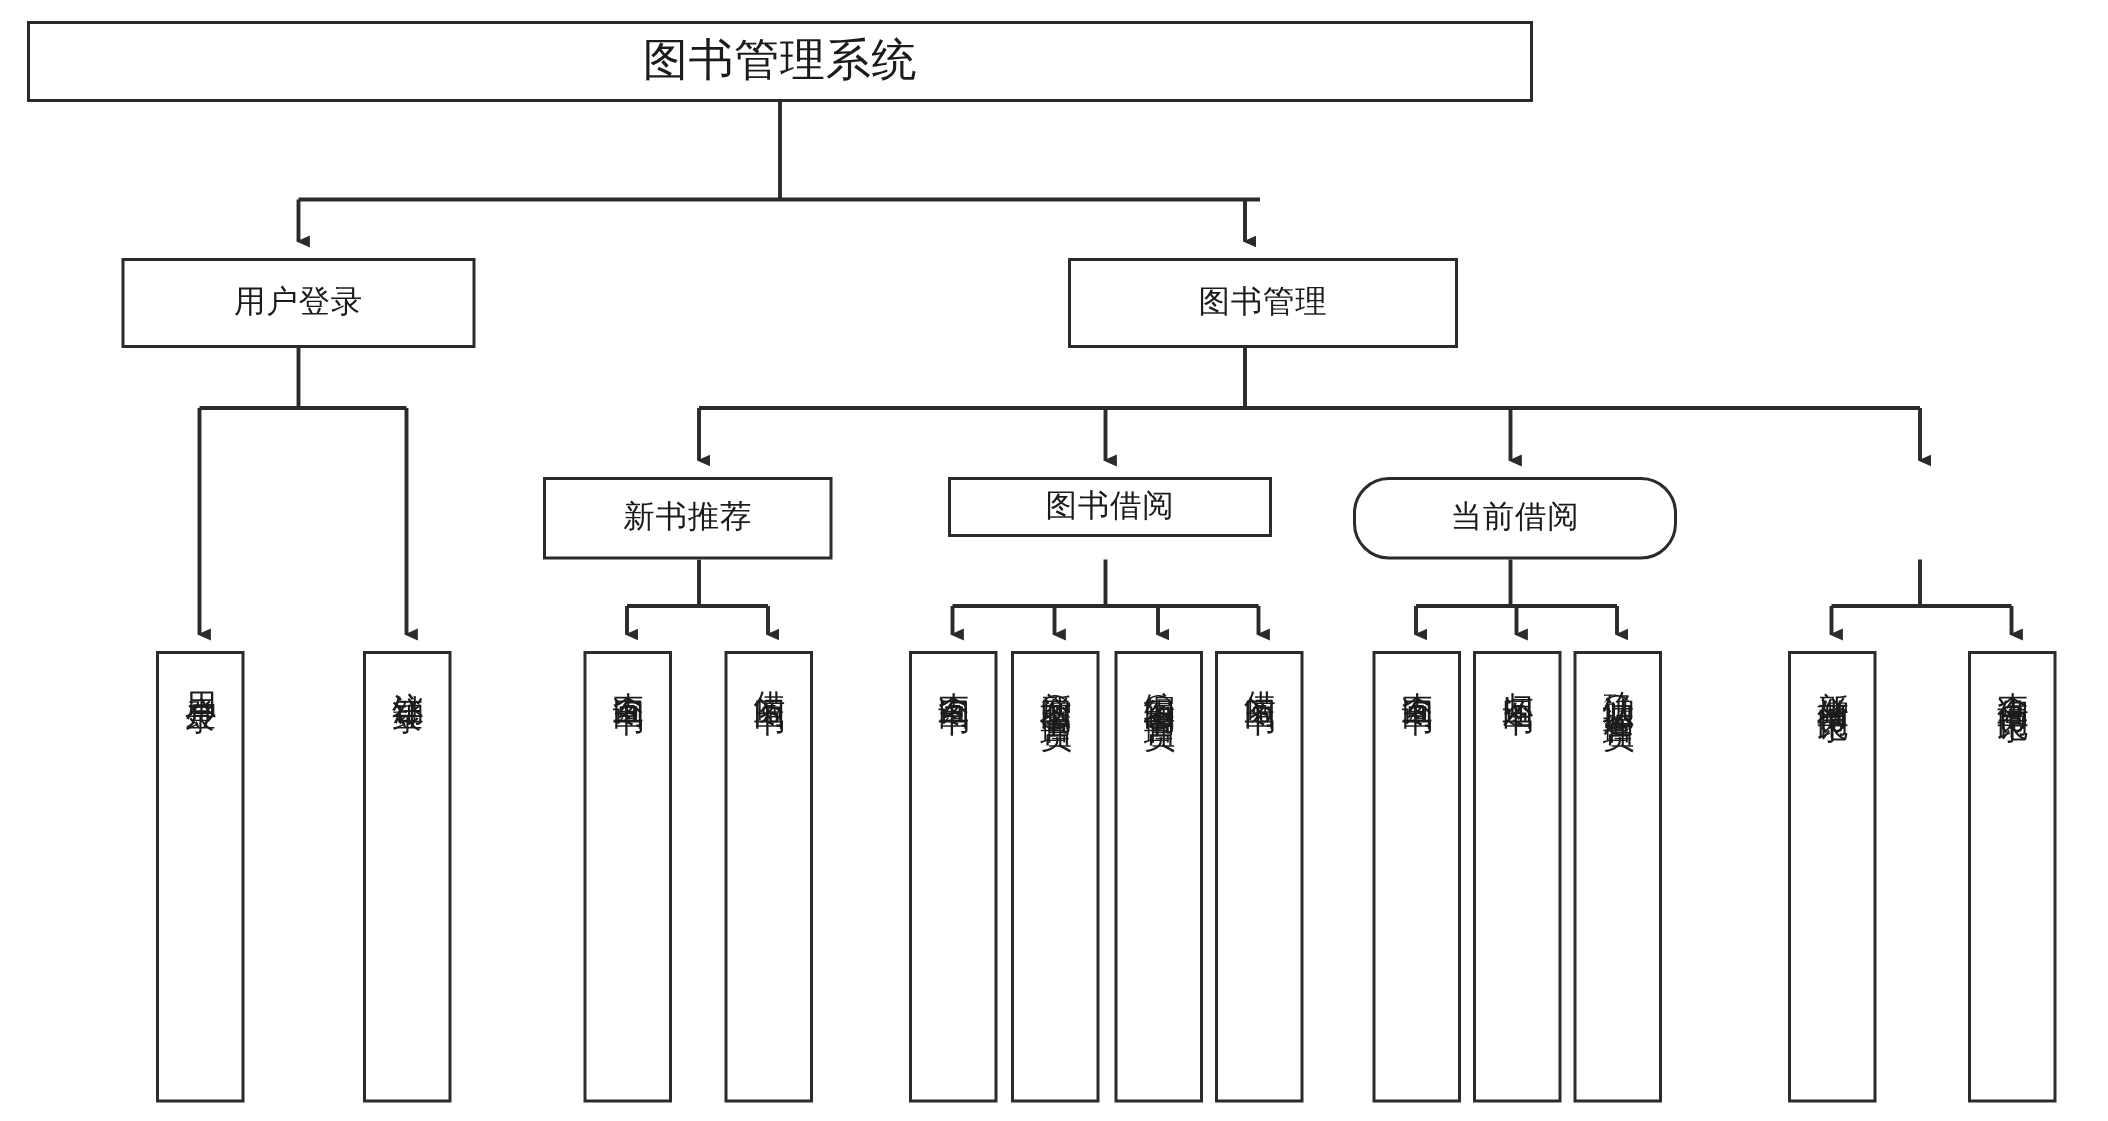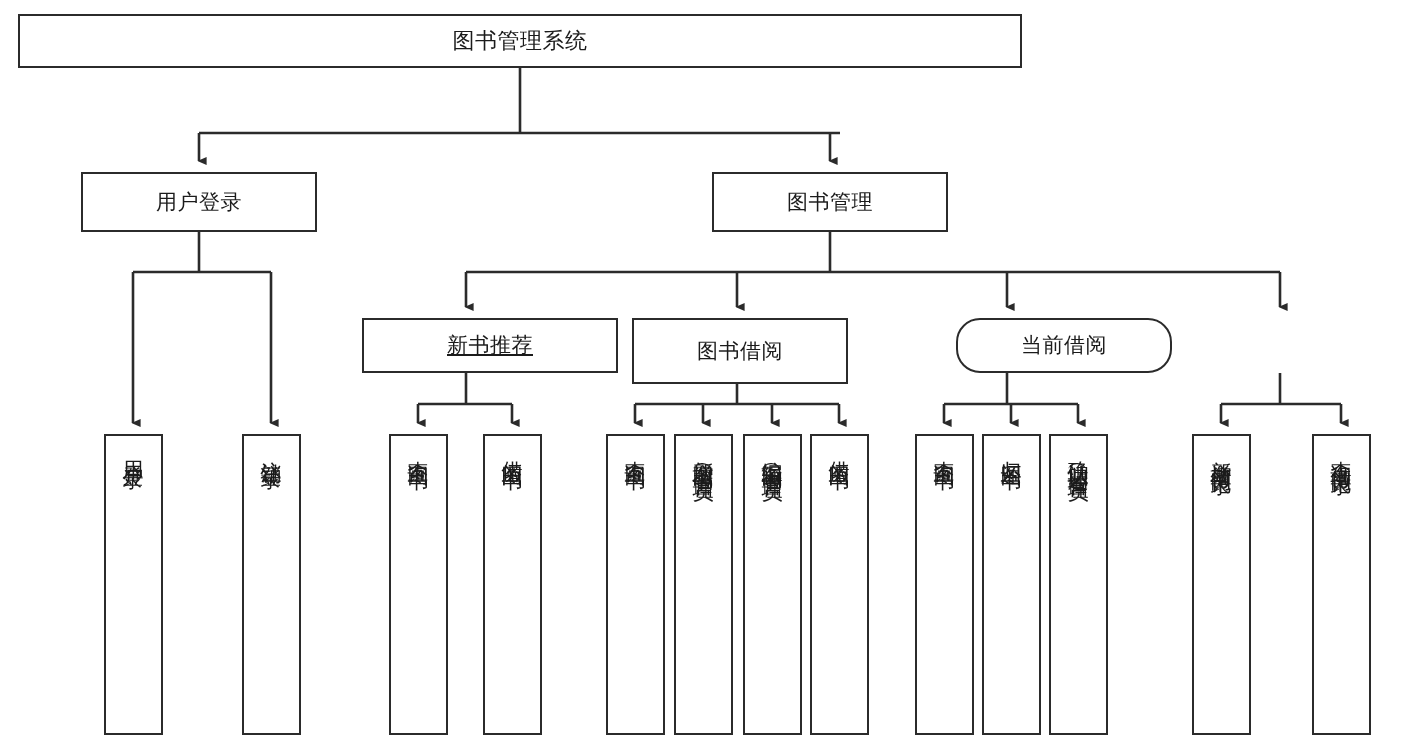--- a/index.html
+++ b/index.html
@@ -41,21 +41,21 @@
   .node .node-label {
     display: block;
     line-height: 1.05;
   }
   .node.horizontal .node-label {
     font-size: 21px;
     letter-spacing: 0.5px;
     white-space: nowrap;
   }
   .node.root .node-label {
-    font-size: 22px;
+    font-size: 30px;
   }
   .node.vertical {
     padding: 8px 0;
     align-items: flex-start;
   }
   .node.vertical .node-label {
     writing-mode: vertical-rl;
     text-orientation: upright;
     font-size: 21px;
     letter-spacing: 3px;
@@ -128,31 +128,31 @@
     </g>
   </svg>
 
   <div class="node horizontal root" style="left:18px; top:14px; width:1004px; height:54px;">
     <span class="node-label">图书管理系统</span>
   </div>
 
   <div class="node horizontal" style="left:81px; top:172px; width:236px; height:60px;">
     <span class="node-label">用户登录</span>
   </div>
-  <div class="node horizontal" style="left:712px; top:172px; width:236px; height:60px;">
+  <div class="node horizontal" style="left:712px; top:172px; width:260px; height:60px;">
     <span class="node-label">图书管理</span>
   </div>
 
-  <div class="node horizontal" style="left:362px; top:318px; width:256px; height:55px;text-decoration:underline;">
+  <div class="node horizontal" style="left:362px; top:318px; width:193px; height:55px;">
     <span class="node-label">新书推荐</span>
   </div>
-  <div class="node horizontal" style="left:632px; top:318px; width:216px; height:66px;">
+  <div class="node horizontal" style="left:632px; top:318px; width:216px; height:40px;">
     <span class="node-label">图书借阅</span>
   </div>
-  <div class="node horizontal" style="left:956px; top:318px; width:216px; height:55px;border-radius:24px;">
+  <div class="node horizontal" style="left:902px; top:318px; width:216px; height:55px;border-radius:24px;">
     <span class="node-label">当前借阅</span>
   </div>
 
   <div class="node vertical" style="left:104px; top:434px; width:59px; height:301px;">
     <span class="node-label">用户登录</span>
   </div>
   <div class="node vertical" style="left:242px; top:434px; width:59px; height:301px;">
     <span class="node-label">注销登录</span>
   </div>
 

